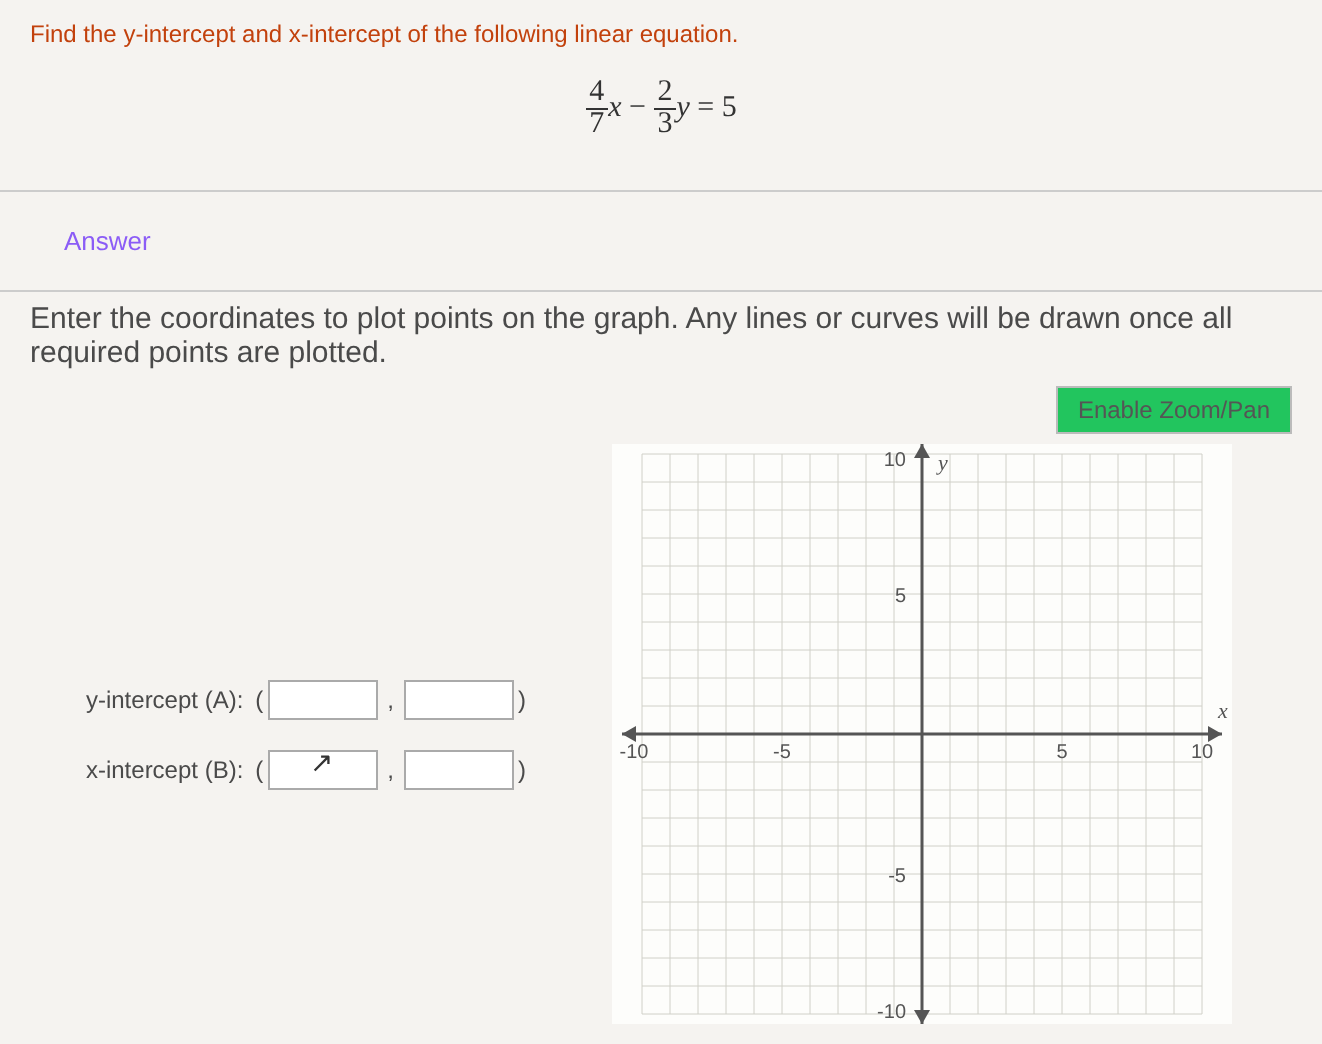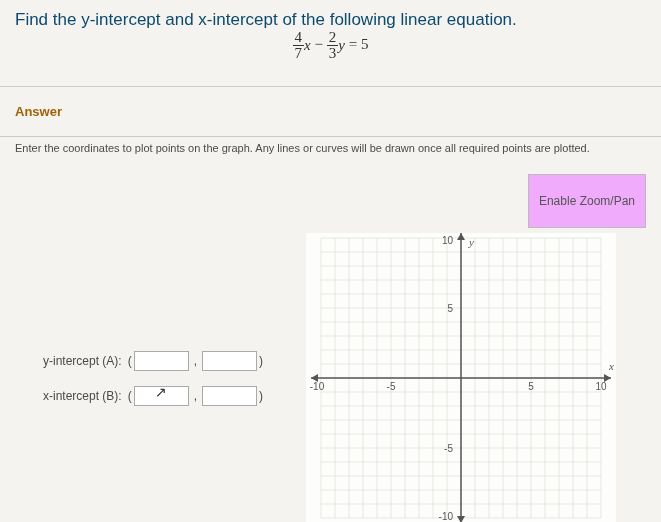--- a/index.html
+++ b/index.html
@@ -12,22 +12,23 @@
       background: #f5f3f0;
       width: 661px;
       height: 522px;
       color: #4a4a4a;
       font-size: 13px;
     }
     .question-section {
       padding: 10px 15px 20px 15px;
     }
     .question-text {
-      font-size: 17px;
-      color: #0c4a6e;
+      font-size: 12px;
+      color: #c2410c;
+      margin-bottom: 15px;
     }
     .equation {
       text-align: center;
       font-size: 15px;
       color: #333;
       font-family: 'Times New Roman', serif;
     }
     .frac {
       display: inline-block;
       vertical-align: middle;
@@ -45,41 +46,41 @@
     }
     .eq-var {
       font-style: italic;
       vertical-align: middle;
     }
     .divider {
       border-top: 1px solid #ccc;
       margin: 5px 0;
     }
     .answer-header {
-      padding: 12px 15px;
-      font-weight: bold;
+      padding: 12px 32px;
+      font-weight: normal;
       font-size: 13px;
-      color: #a16207;
+      color: #8b5cf6;
     }
     .answer-body {
       padding: 0 15px;
     }
     .instruction {
-      font-size: 11px;
-      margin-bottom: 20px;
+      font-size: 15px;
+      margin-bottom: 8px;
     }
     .zoom-row {
       text-align: right;
       margin-bottom: 5px;
     }
     .zoom-btn {
       display: inline-block;
       border: 1px solid #bbb;
-      background: #f0abfc;
-      padding: 19px 10px;
+      background: #22c55e;
+      padding: 4px 10px;
       font-size: 12px;
       color: #555;
       cursor: pointer;
     }
     .content-row {
       display: flex;
       align-items: center;
     }
     .inputs-col {
       width: 260px;

